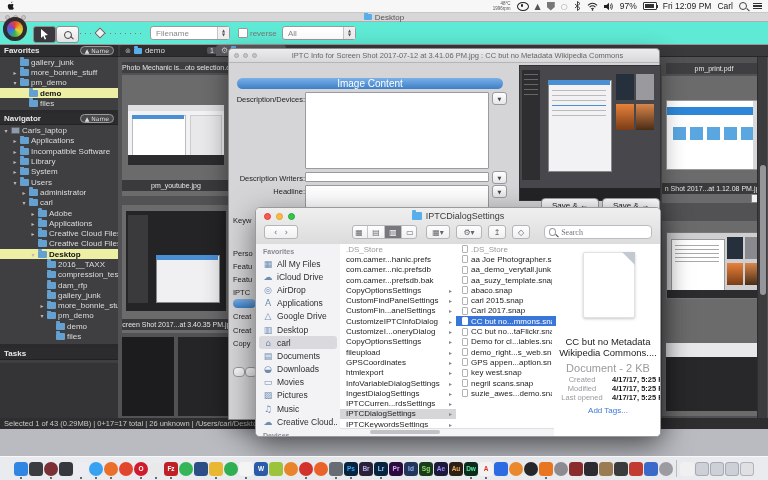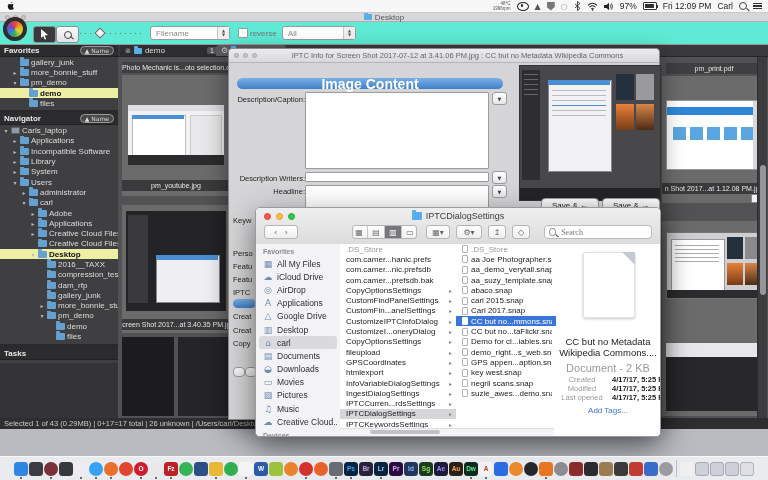--- a/index.html
+++ b/index.html
@@ -46,21 +46,21 @@
   .tab{position:absolute;top:0;height:11px;display:flex;align-items:center;gap:3px;font-size:8px;color:#ddd;padding:0 5px;border-radius:3px 3px 0 0}
   .cell-label{position:absolute;background:#3f3f41;color:#e6e6e6;font-size:7px;display:flex;align-items:center;justify-content:center;white-space:nowrap;overflow:hidden}
   .thumbcell{position:absolute;background:#6b6b6b}
   .chk{position:absolute;width:7px;height:7px;background:#f2f2f2;border:1px solid #888;border-radius:1px}
   .vscroll{position:absolute;right:1px;top:12px;bottom:0;width:9px;background:#3c3c3e;border-left:1px solid #2e2e30}
   .vthumb{position:absolute;left:1.5px;width:6px;background:#95959a;border-radius:3px}
   
   .iptc{position:absolute;left:228px;top:48px;width:432px;height:372px;background:#d5d5d7;border:1px solid #8a8a8e;border-radius:4px 4px 0 0;box-shadow:0 8px 24px rgba(0,0,0,.45);z-index:10;box-sizing:border-box}
   .iptc-title{height:13px;display:flex;align-items:center;padding:0 5px;gap:4px;border-bottom:1px solid #b5b5b8;background:linear-gradient(#ececee,#d8d8da);border-radius:4px 4px 0 0}
   .iptc-title .t{flex:1;text-align:center;font-size:7.5px;color:#666;white-space:nowrap;overflow:hidden}
-  .bluebar{position:absolute;background:linear-gradient(#79b0e8,#3f7fc6);border-radius:7px;color:#fff;font-size:14px;font-weight:bold;display:flex;align-items:center;justify-content:center}
+  .bluebar{position:absolute;background:linear-gradient(#79b0e8,#3f7fc6);border-radius:7px;color:#fff;font-size:10px;font-weight:normal;display:flex;align-items:center;justify-content:center}
   .flabel{position:absolute;font-size:7.5px;color:#222;text-align:right;white-space:nowrap;overflow:hidden}
   .fbox{position:absolute;background:#fff;border:1px solid #9a9aa0;border-radius:1px;box-sizing:border-box}
   .ddbtn{position:absolute;width:13px;height:11px;border:1px solid #9a9aa0;border-radius:3px;background:linear-gradient(#fff,#e6e6e8);display:flex;align-items:center;justify-content:center;font-size:5px;color:#444}
   .savebtn{position:absolute;height:13px;border:1px solid #9a9aa0;border-radius:4px;background:linear-gradient(#fdfdfd,#e8e8ea);font-size:8px;color:#222;display:flex;align-items:center;justify-content:center}
   
   .finder{position:absolute;left:255px;top:207px;width:406px;height:230px;background:#fff;border-radius:5px;box-shadow:0 10px 30px rgba(0,0,0,.5);z-index:20;overflow:hidden;border:1px solid #9a9a9e;box-sizing:border-box}
   .fchrome{position:absolute;left:0;top:0;right:0;height:36px;background:linear-gradient(#efefef,#dcdcdc);border-bottom:1px solid #b4b4b6}
   .tl.red{background:#fc5753;border:0.5px solid #df3e38;box-sizing:border-box}
   .tl.yel{background:#fdbc40;border:0.5px solid #de9f34;box-sizing:border-box}
   .tl.grn{background:#33c748;border:0.5px solid #27a53a;box-sizing:border-box}
@@ -403,21 +403,21 @@
   </div>
 
   <div class="iptc">
     <div class="iptc-title">
       <span class="tl s gray"></span>
       <span class="tl s gray"></span>
       <span class="tl s gray"></span>
       <span class="t">IPTC Info for Screen Shot 2017-07-12 at 3.41.06 PM.jpg : CC but no Metadata Wikipedia Commons</span>
     </div>
     <div class="bluebar" style="left:8px;top:29px;width:266px;height:11px">Image Content</div>
-    <span class="flabel" style="left:6px;top:46px;width:70px">Description/Caption:</span>
+    <span class="flabel" style="left:6px;top:46px;width:70px">Description/Devices:</span>
     <span class="fbox" style="left:76px;top:43px;width:184px;height:77px"></span>
     <span class="ddbtn glyph" style="left:263px;top:43px">▼</span>
     <span class="flabel" style="left:6px;top:125px;width:70px">Description Writers:</span>
     <span class="fbox" style="left:76px;top:123px;width:184px;height:10px"></span>
     <span class="ddbtn glyph" style="left:263px;top:122px">▼</span>
     <span class="flabel" style="left:6px;top:138px;width:70px">Headline:</span>
     <span class="fbox" style="left:76px;top:136px;width:184px;height:23px"></span>
     <span class="ddbtn glyph" style="left:263px;top:136px">▼</span>
 
     <span class="flabel" style="left:4px;top:167px;width:38px;text-align:left">Keyw</span>
@@ -659,21 +659,21 @@
             <span class="lbl">.DS_Store</span>
           </div>
 
           <div class="frow">
             <span class="mdoc"></span>
             <span class="lbl">aa Joe Photographer.snap</span>
           </div>
 
           <div class="frow">
             <span class="mdoc"></span>
-            <span class="lbl">aa_demo_verytall.snap</span>
+            <span class="lbl">aa_demo_verytall.junk</span>
           </div>
 
           <div class="frow">
             <span class="mdoc"></span>
             <span class="lbl">aa_suzy_template.snap</span>
           </div>
 
           <div class="frow">
             <span class="mdoc"></span>
             <span class="lbl">abaco.snap</span>

